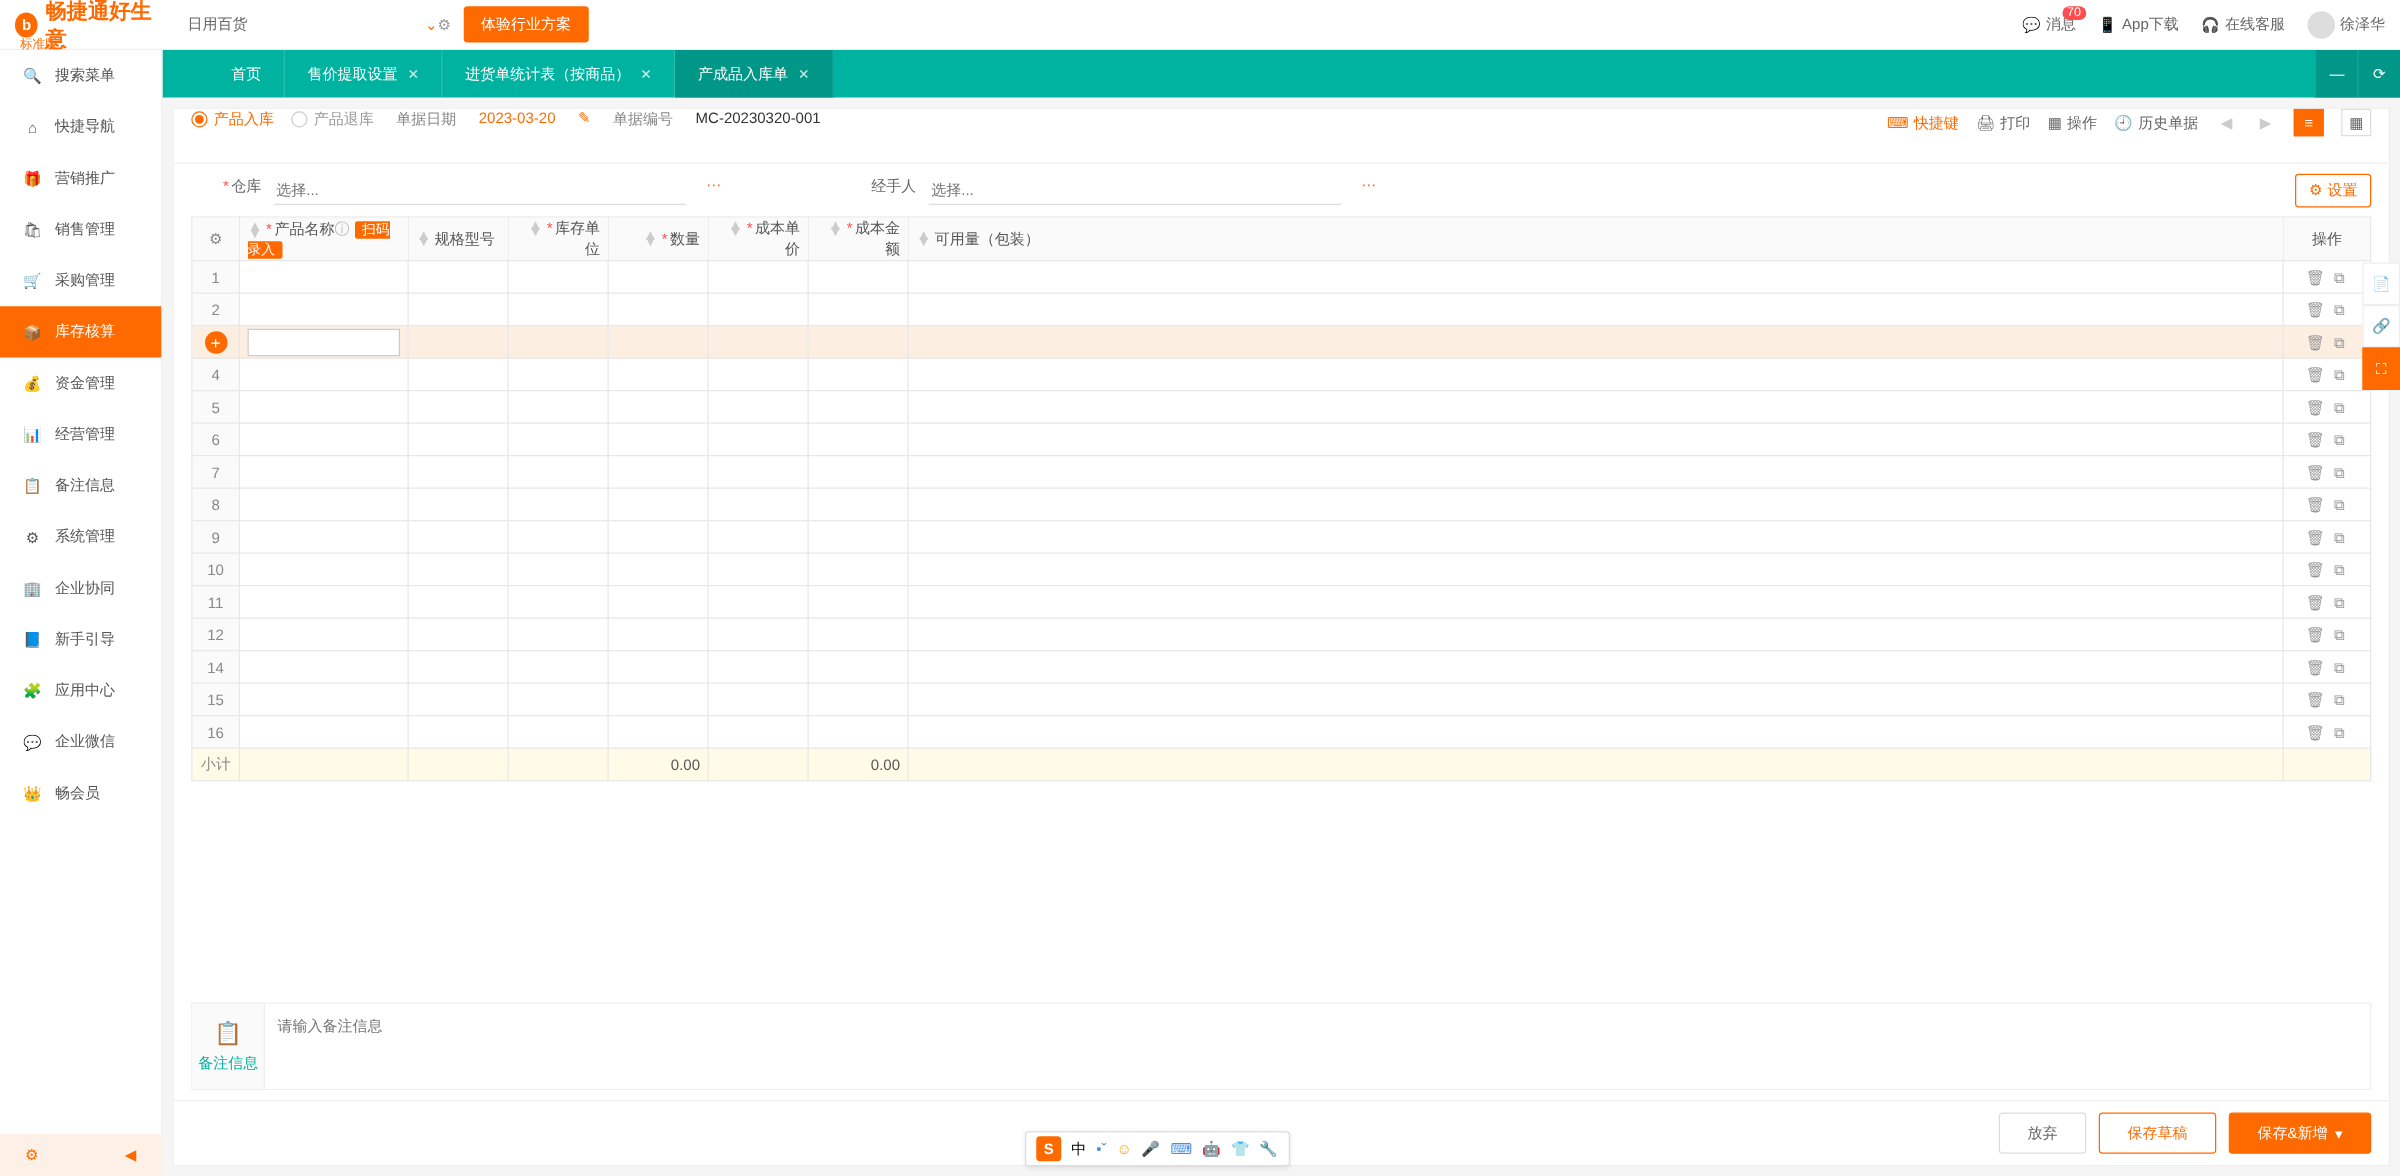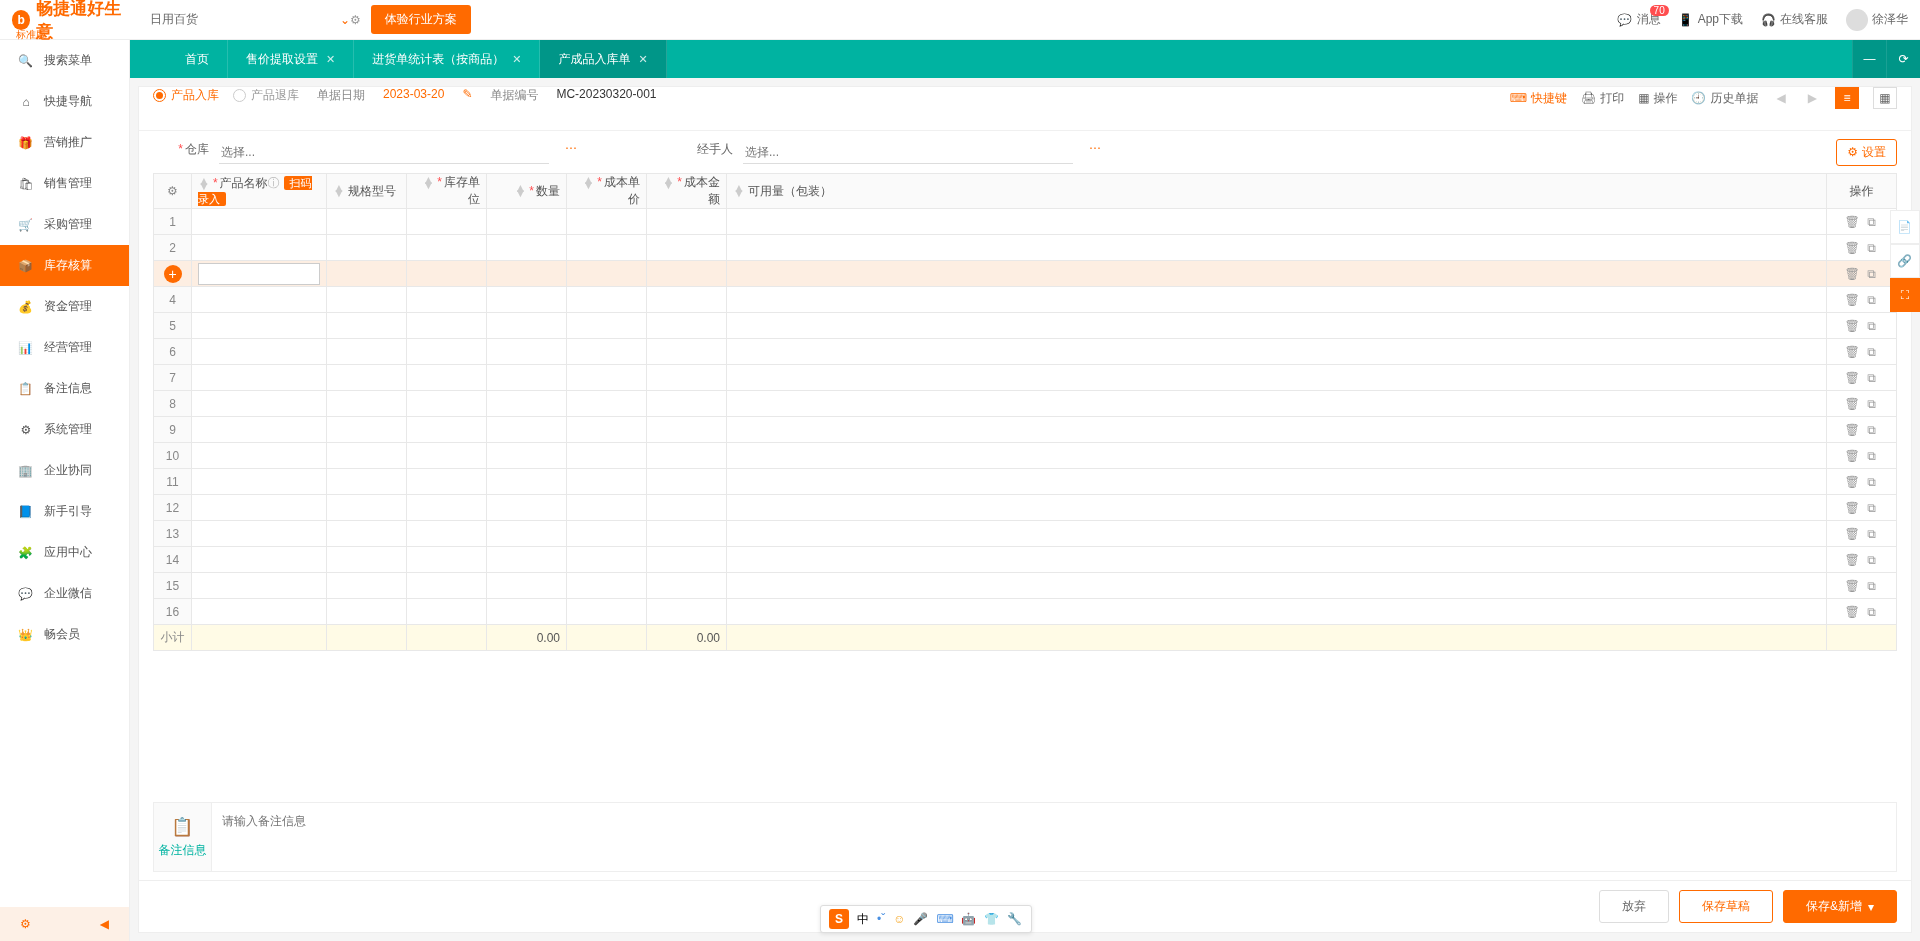--- a/index.html
+++ b/index.html
@@ -439,31 +439,20 @@
                   <td></td>
                   <td></td>
                   <td></td>
                   <td></td>
                   <td></td>
                   <td></td>
                   <td></td>
                   <td class="center"><span class="action-icn">🗑</span><span class="action-icn">⧉</span></td>
                 </tr>
                 <tr>
-                  <td class="rownum">13</td>
-                  <td></td>
-                  <td></td>
-                  <td></td>
-                  <td></td>
-                  <td></td>
-                  <td></td>
-                  <td></td>
-                  <td class="center"><span class="action-icn">🗑</span><span class="action-icn">⧉</span></td>
-                </tr>
-                <tr>
                   <td class="rownum">14</td>
                   <td></td>
                   <td></td>
                   <td></td>
                   <td></td>
                   <td></td>
                   <td></td>
                   <td></td>
                   <td class="center"><span class="action-icn">🗑</span><span class="action-icn">⧉</span></td>
                 </tr>

